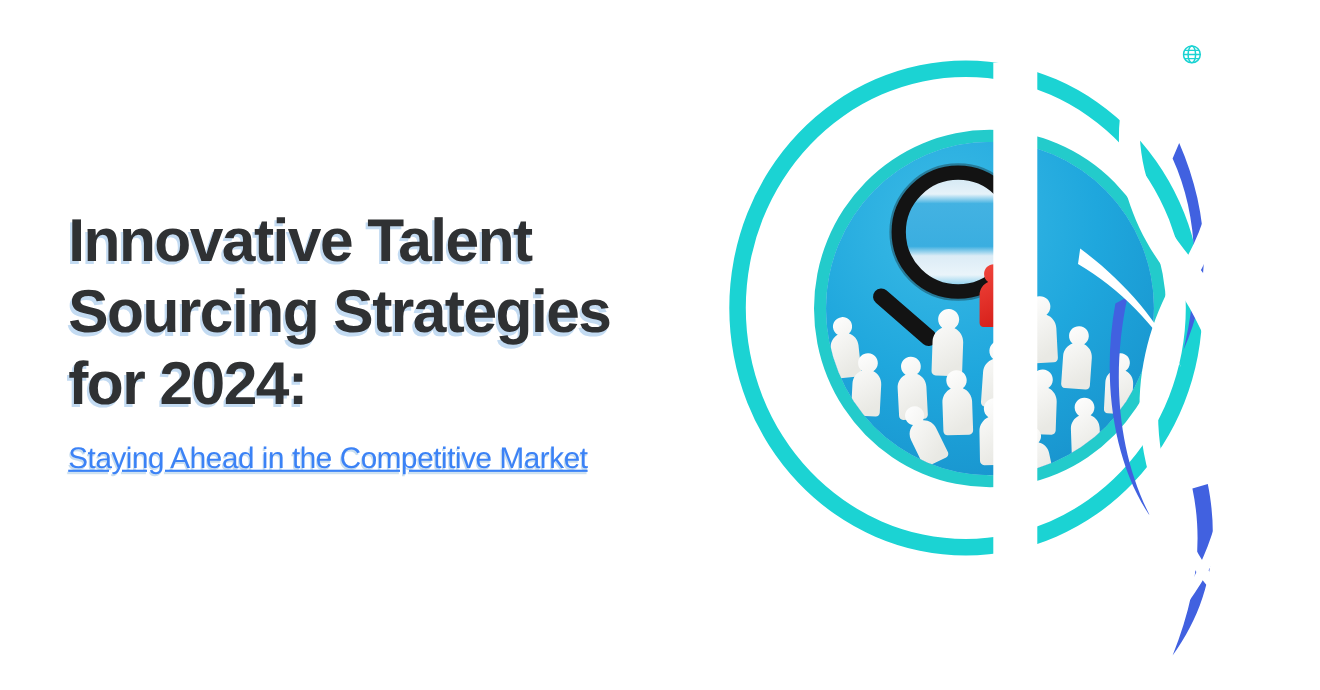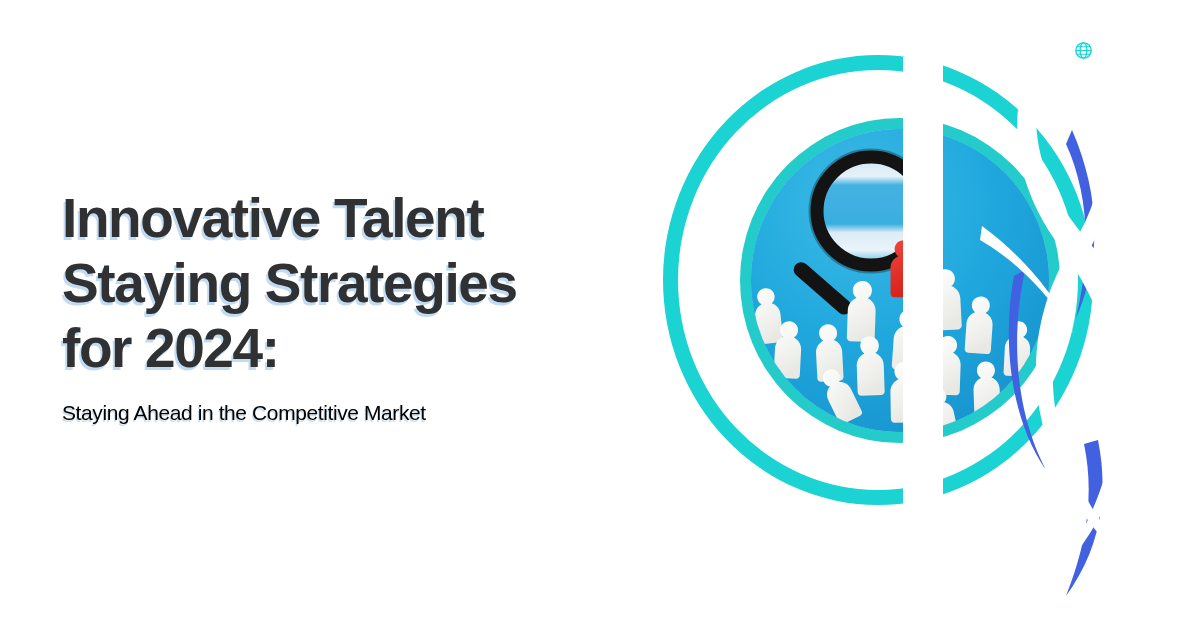--- a/index.html
+++ b/index.html
@@ -32,24 +32,25 @@
     line-height: 1.18;
     letter-spacing: -1.4px;
     color: #2f3133;
     text-shadow: -2px 3px 0 #c3dbf2;
     white-space: pre-line;
   }
   #subhead {
     margin: 20px 0 0 0;
     font-family: "Liberation Sans", sans-serif;
     font-weight: normal;
-    font-size: 21px;
+    font-size: 27px;
     letter-spacing: -0.4px;
-    color: #000000;
+    color: #3b82f6;
     text-shadow: -1px 2px 0 #c9deef;
+    text-decoration: underline;
   }
 
   
   #teal-panel {
     position: absolute;
     left: 903px;
     top: 0;
     width: 297px;
     height: 627px;
     z-index: 5;
@@ -294,18 +295,18 @@
           <line x1="2.2" y1="14.4" x2="17.8" y2="14.4" stroke="#1bd3d3" stroke-width="1.2"></line>
         </svg>
       </span>
       <span class="logo-seg">bsP</span>
       <span class="logo-seg">ikr</span>
     </span>
   </div>
 
   <div id="text-block">
     <h1 id="headline">Innovative Talent
-Staying Strategies
+Sourcing Strategies
 for 2024:</h1>
     <p id="subhead">Staying Ahead in the Competitive Market</p>
   </div>
 
 </div>
 
 </body></html>

